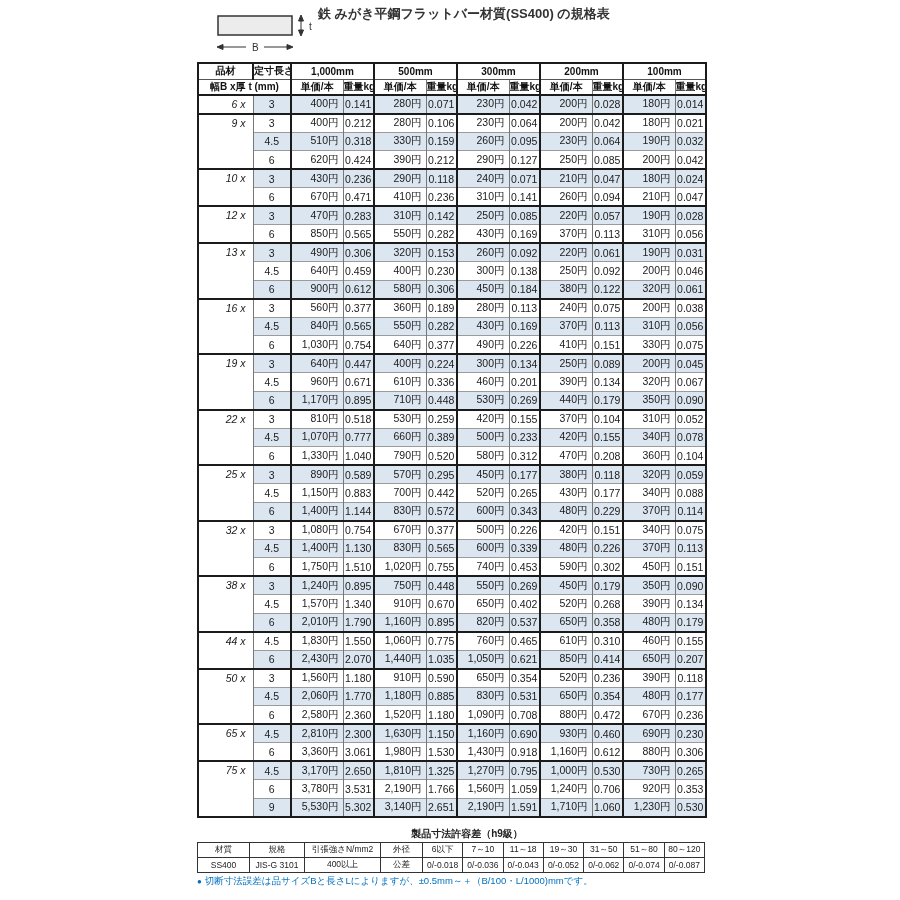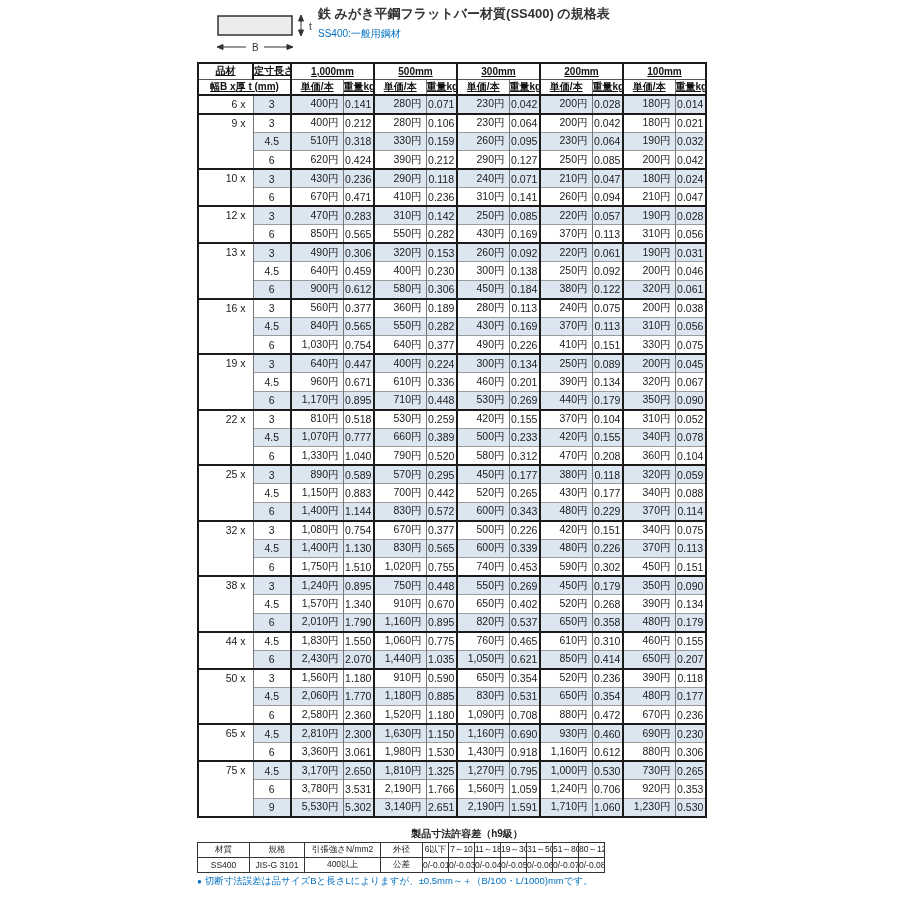--- a/index.html
+++ b/index.html
@@ -9,36 +9,36 @@
 
   
   .diagram { position:absolute; left:212px; top:11px; }
   .title-block { position:absolute; left:318px; top:4px; }
   .title-line { font-size:13px; font-weight:bold; color:#333; line-height:20px; white-space:nowrap; }
   .subtitle { font-size:10px; color:#0070c0; margin-top:3px; white-space:nowrap; }
 
   
   table.spec { position:absolute; left:197px; top:62px; width:508px; border-collapse:collapse; table-layout:fixed; border:2px solid #1b1b1b; }
   table.spec th, table.spec td { overflow:hidden; white-space:nowrap; }
-  table.spec thead th { font-size:10px; font-weight:bold; text-align:center; height:16px; color:#111;text-decoration:underline; }
+  table.spec thead th { font-size:10px; font-weight:bold; text-align:center; height:16px; color:#111; }
   table.spec thead tr.h1 th { border-bottom:1px solid #555; }
   table.spec thead tr.h2 th { border-bottom:2px solid #1b1b1b; font-size:10px; }
   table.spec tbody td { height:18.5px; font-size:10.5px; border-top:1px solid #9b9b9b; }
   table.spec tbody tr.group-start td { border-top:2px solid #1b1b1b; }
   table.spec tbody tr:nth-child(odd) td:not(.size-cell) { background:#dce6f1; }
-  td.size-cell { text-align:right; padding-right:7px; vertical-align:top; padding-top:2px; background:#fff; }
+  td.size-cell { text-align:right; padding-right:7px; vertical-align:top; padding-top:2px; background:#fff;font-style:italic; }
   td.len-cell { text-align:center; }
   td.price-cell { text-align:right; padding-right:4px; }
   td.weight-cell { text-align:center; font-size:9.5px; }
   .v-thin { border-left:1px solid #777; }
   .v-thick { border-left:2px solid #1b1b1b; }
 
   
   .tol-title { position:absolute; left:213px; top:827px; width:508px; text-align:center; font-size:10px; font-weight:bold; color:#222; }
-  table.tol { position:absolute; left:197px; top:842px; width:408px; border-collapse:collapse; table-layout:fixed; border:1px solid #333; }
+  table.tol { position:absolute; left:197px; top:842px; width:508px; border-collapse:collapse; table-layout:fixed; border:1px solid #333; }
   table.tol th, table.tol td { border:1px solid #333; height:15px; font-size:8.5px; text-align:center; font-weight:normal; color:#222; overflow:hidden; white-space:nowrap; }
 
   
   .notes { position:absolute; left:197px; top:875px; }
   .note-line { font-size:9.5px; color:#0070c0; line-height:12.5px; white-space:nowrap; }
   .note-line .bullet { font-size:8px; margin-right:3px; }
 </style>
 </head>
 <body>
 
@@ -58,21 +58,20 @@
       <line x1="7" y1="36" x2="34" y2="36"></line>
       <line x1="52" y1="36" x2="79" y2="36"></line>
       <polygon points="5,36 11,33.5 11,38.5"></polygon>
       <polygon points="81,36 75,33.5 75,38.5"></polygon>
     </g>
     <text x="40" y="40" font-size="10" fill="#333">B</text>
   </svg>
 
   <div class="title-block">
     <div class="title-line">鉄 みがき平鋼フラットバー材質(SS400) の規格表</div>
-    <div class="subtitle">SS400:一般用鋼材</div>
   </div>
 
   <table class="spec">
     <colgroup>
       <col style="width:55px">
         <col style="width:38px">
       <col style="width:52px">
         <col style="width:31px">
       <col style="width:52px">
         <col style="width:31px">

